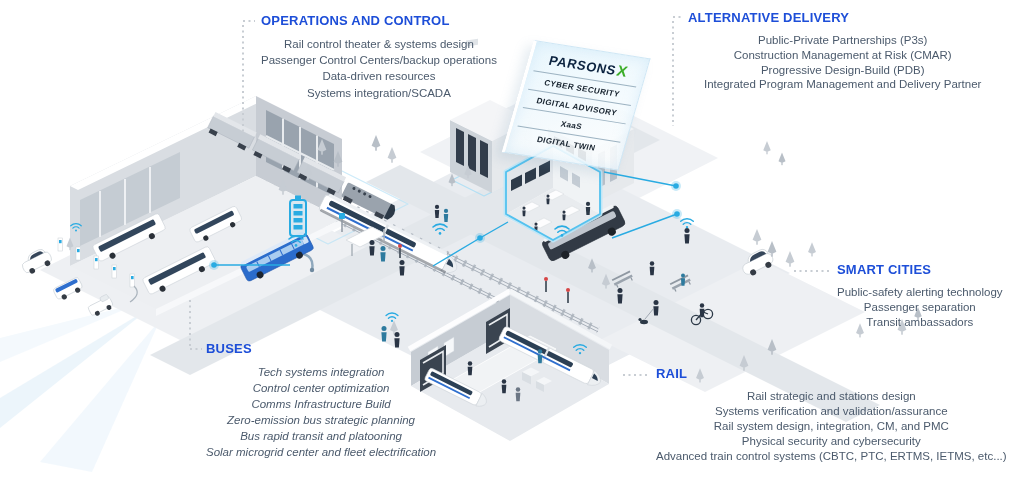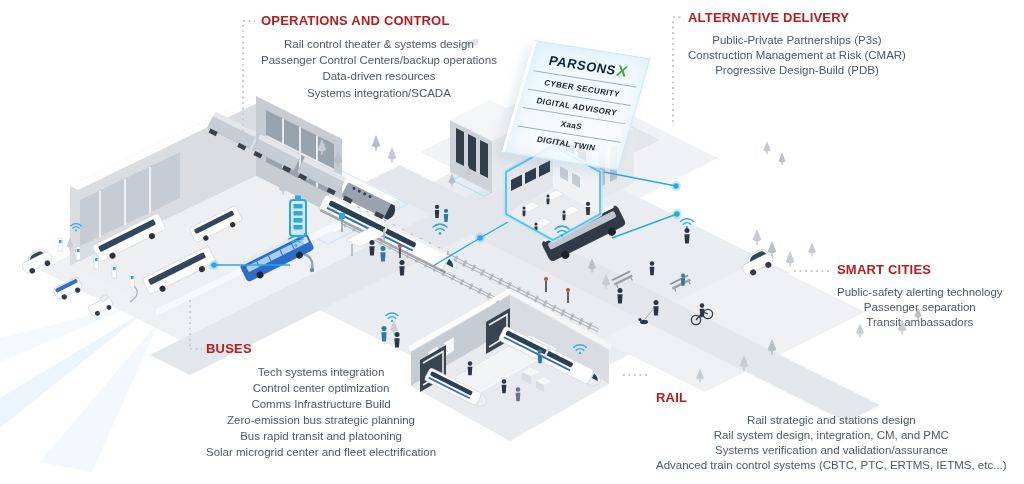--- a/index.html
+++ b/index.html
@@ -1,26 +1,26 @@
 <!DOCTYPE html>
 <html><head>
 <meta charset="utf-8">
 <style>
   html,body{margin:0;padding:0;background:#fff;}
   #stage{position:relative;width:1024px;height:484px;background:#fff;overflow:hidden;
          font-family:"Liberation Sans",sans-serif;}
   #scene{position:absolute;inset:0;}
   .label{position:absolute;z-index:3;}
-  .label h2{margin:0 0 8px 0;font-size:13px;font-weight:bold;color:#b91c1c;letter-spacing:.2px;}
+  .label h2{margin:0 0 8px 0;font-size:13px;font-weight:bold;color:#1d4ed8;letter-spacing:.2px;}
   .label .item{font-size:11.5px;color:#4b5a6c;white-space:nowrap;text-align:center;}
   .ops{left:261px;top:13px;}   .ops  .items{line-height:16.2px;}
-  .alt{left:688px;top:10px;}   .alt  .items{line-height:14.8px;}
+  .alt{left:688px;top:10px;}   .alt  .items{line-height:14.8px;margin-left:16px;}
   .smart{left:837px;top:262px;}.smart .items{line-height:15.2px;}
-  .buses{left:206px;top:341px;}.buses .items{line-height:16px;}
-  .rail{left:656px;top:366px;margin-top:24px;} .rail .items{line-height:15px;}
+  .buses{left:206px;top:341px;}.buses .items{line-height:16px;font-style:italic;}
+  .rail{left:656px;top:366px;} .rail .items{line-height:15px;}
   .sign{position:absolute;left:534px;top:40px;width:104px;z-index:2;
         padding:7px 5px 9px;transform:rotate(9deg) skewX(-7deg);transform-origin:top left;
         background:linear-gradient(155deg,rgba(232,246,253,.96),rgba(255,255,255,.86));
         border:1px solid #cfe7f5;border-left:3px solid #ffffff;
         box-shadow:-5px 6px 12px rgba(110,150,180,.18), inset 0 0 14px rgba(173,216,240,.35);}
   .sign-brand{text-align:center;font-weight:bold;font-size:13px;color:#0c2340;
               letter-spacing:.6px;padding-bottom:5px;}
   .brand-x{color:#3dae2b;font-size:15px;margin-left:1px;}
   .svc{border-top:1px solid #9db3c2;text-align:center;font-size:8px;font-weight:bold;
        color:#16222e;letter-spacing:.4px;padding:4.5px 0;}
@@ -428,20 +428,21 @@
         <div class="item">Systems integration/SCADA</div>
       </div>
   </section>
 
   <section class="label alt">
     <h2>ALTERNATIVE DELIVERY</h2>
     <div class="items">
         <div class="item">Public-Private Partnerships (P3s)</div>
         <div class="item">Construction Management at Risk (CMAR)</div>
         <div class="item">Progressive Design-Build (PDB)</div>
+        <div class="item">Integrated Program Management and Delivery Partner</div>
       </div>
   </section>
 
   <section class="label smart">
     <h2>SMART CITIES</h2>
     <div class="items">
         <div class="item">Public-safety alerting technology</div>
         <div class="item">Passenger separation</div>
         <div class="item">Transit ambassadors</div>
       </div>
@@ -456,19 +457,20 @@
         <div class="item">Zero-emission bus strategic planning</div>
         <div class="item">Bus rapid transit and platooning</div>
         <div class="item">Solar microgrid center and fleet electrification</div>
       </div>
   </section>
 
   <section class="label rail">
     <h2>RAIL</h2>
     <div class="items">
         <div class="item">Rail strategic and stations design</div>
+        <div class="item">Systems verification and validation/assurance</div>
         <div class="item">Rail system design, integration, CM, and PMC</div>
-        <div class="item">Systems verification and validation/assurance</div>
+        <div class="item">Physical security and cybersecurity</div>
         <div class="item">Advanced train control systems (CBTC, PTC, ERTMS, IETMS, etc...)</div>
       </div>
   </section>
 
 </div>
 
 </body></html>

